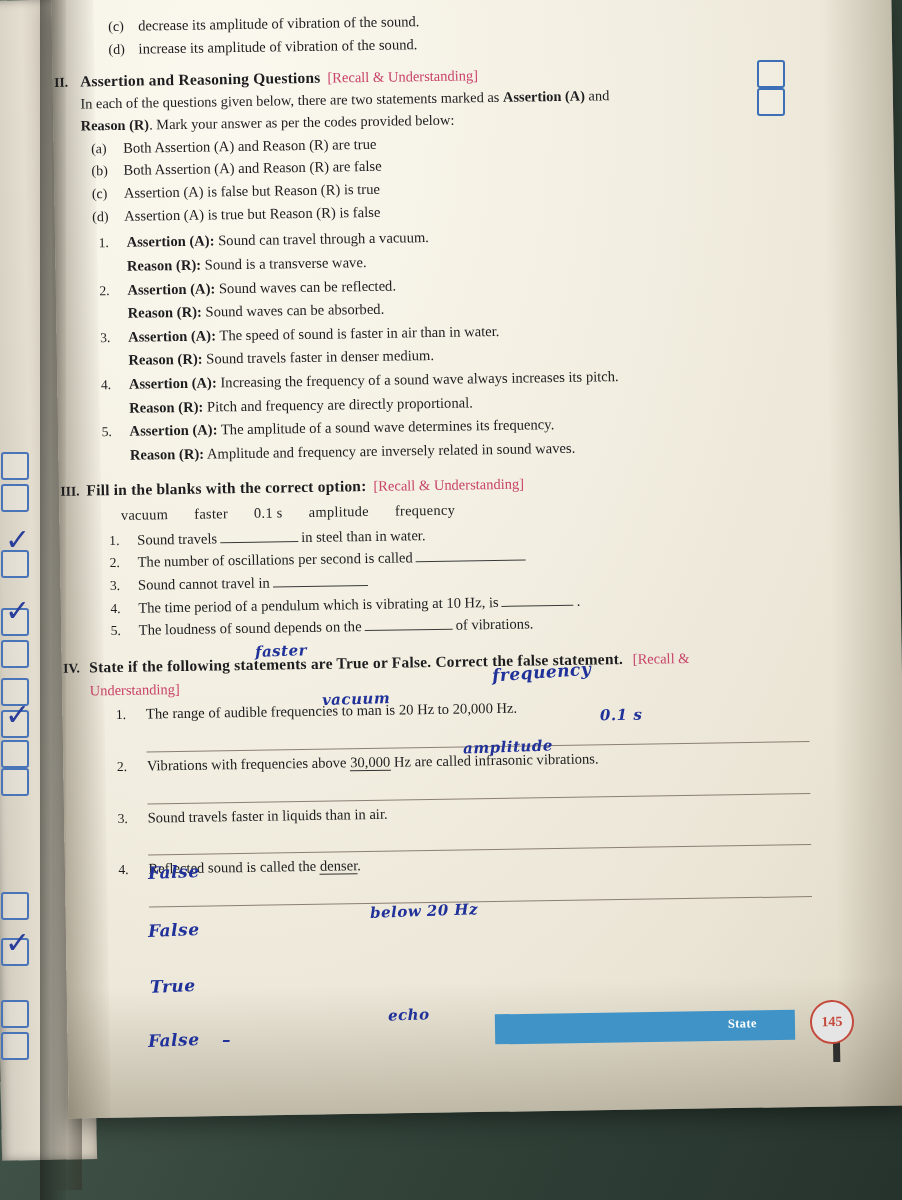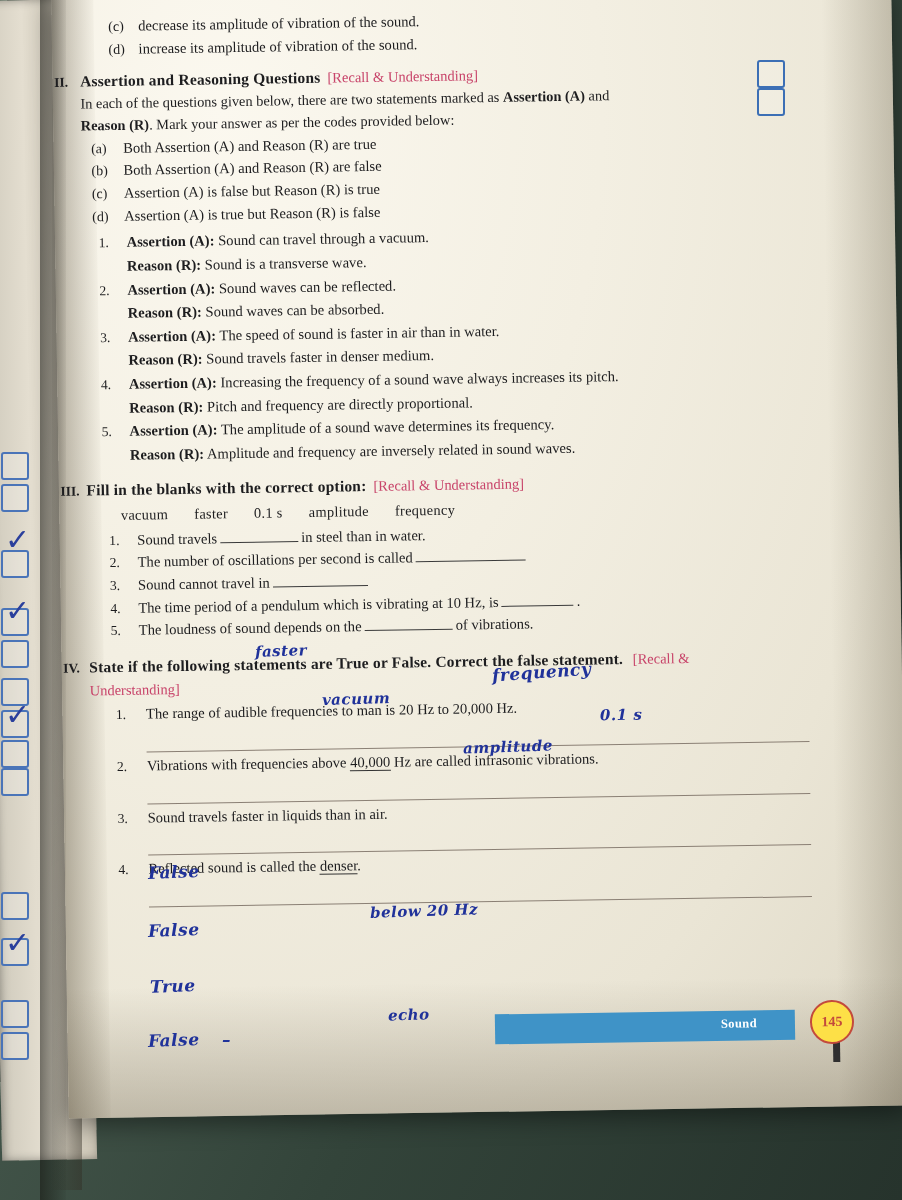--- a/index.html
+++ b/index.html
@@ -168,21 +168,21 @@
     font-weight: 700;
     letter-spacing: .4px;
   }
   .page-num {
     position: absolute;
     left: 810px;
     top: 1000px;
     width: 40px;
     height: 40px;
     border-radius: 50%;
-    background: #fde047;
+    background: #e5e5e5;
     border: 2px solid #c34a3c;
     color: #c34a3c;
     font-weight: 700;
     font-size: 14px;
     display: flex;
     align-items: center;
     justify-content: center;
     transform: rotate(-0.9deg);
   }
   .band-tail {
@@ -377,21 +377,21 @@
         <div class="row">
           <span class="num">1.</span>
           <span>The range of audible frequencies to man is 20 Hz to 20,000 Hz.</span>
         </div>
         <div class="answer-rule"></div>
       </div>
 
       <div class="tf-item">
         <div class="row">
           <span class="num">2.</span>
-          <span><span>Vibrations with frequencies above </span><span class="underline-word">40,000</span><span> Hz are called infrasonic vibrations.</span></span>
+          <span><span>Vibrations with frequencies above </span><span class="underline-word">30,000</span><span> Hz are called infrasonic vibrations.</span></span>
         </div>
         <div class="answer-rule"></div>
       </div>
 
       <div class="tf-item">
         <div class="row">
           <span class="num">3.</span>
           <span>Sound travels faster in liquids than in air.</span>
         </div>
         <div class="answer-rule"></div>
@@ -436,17 +436,17 @@
   <div class="tick" style="left:5px; top:700px;">✓</div>
   <div class="chk left" style="left:1px;  top:740px;"></div>
   <div class="chk left" style="left:1px;  top:768px;"></div>
   <div class="chk left" style="left:1px;  top:892px;"></div>
   <div class="chk left" style="left:1px;  top:938px;"></div>
   <div class="tick" style="left:5px; top:928px;">✓</div>
   <div class="chk left" style="left:1px;  top:1000px;"></div>
   <div class="chk left" style="left:1px;  top:1032px;"></div>
 
   <div class="footer-band">
-    <div class="footer-label">Sound</div>
+    <div class="footer-label">State</div>
   </div>
   <div class="band-tail"></div>
   <div class="page-num">145</div>
 </div>
 
 </body></html>

